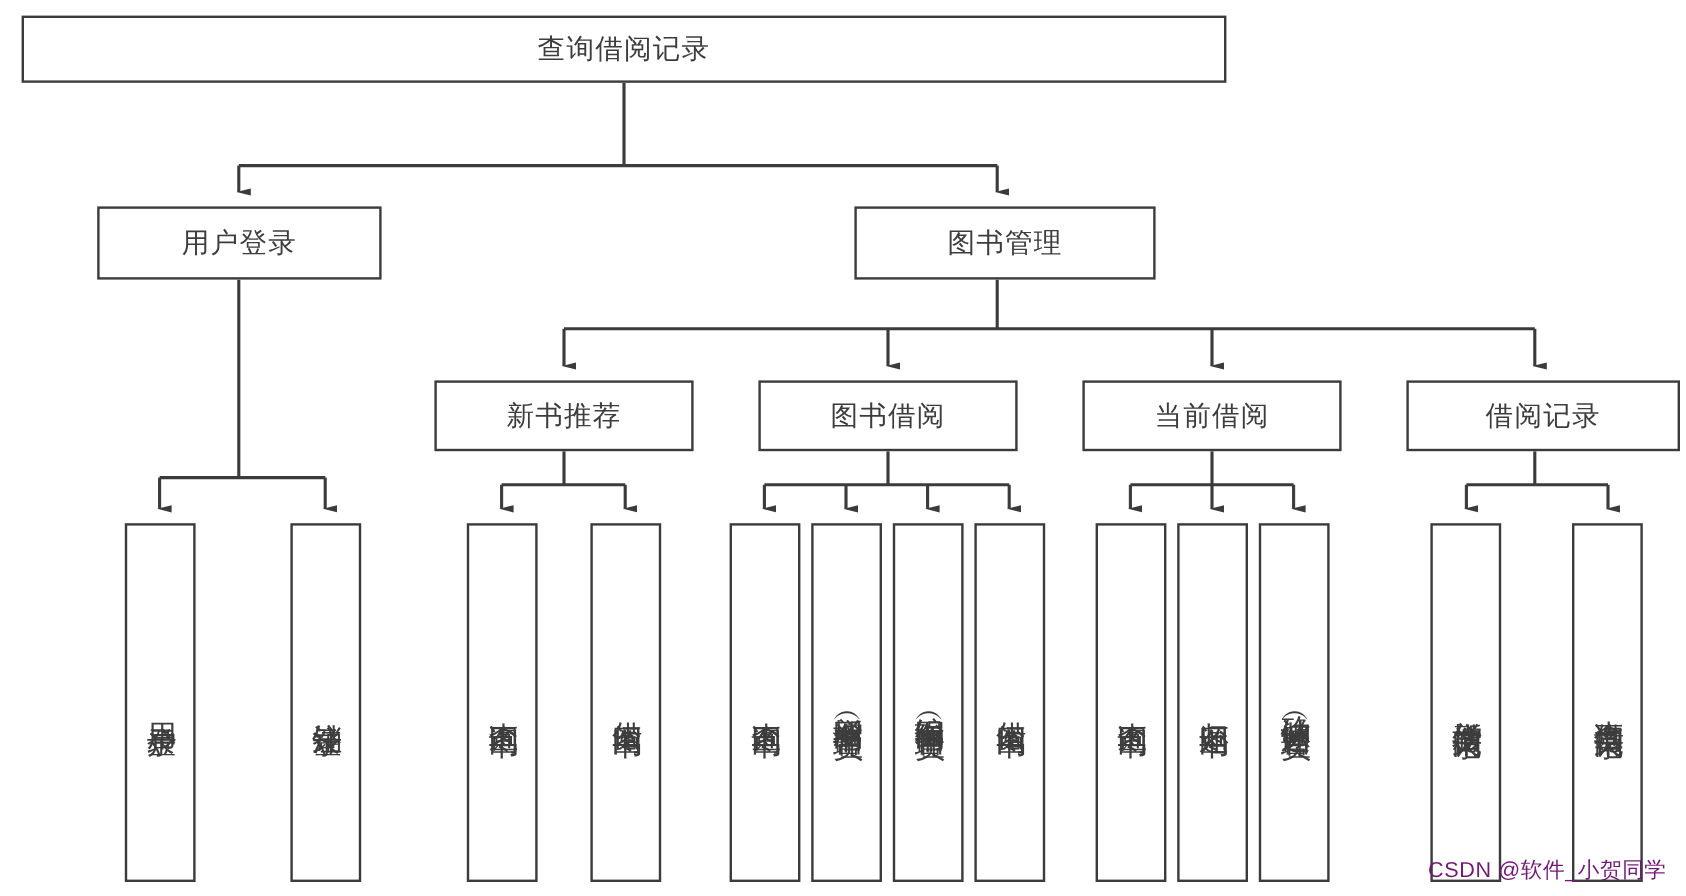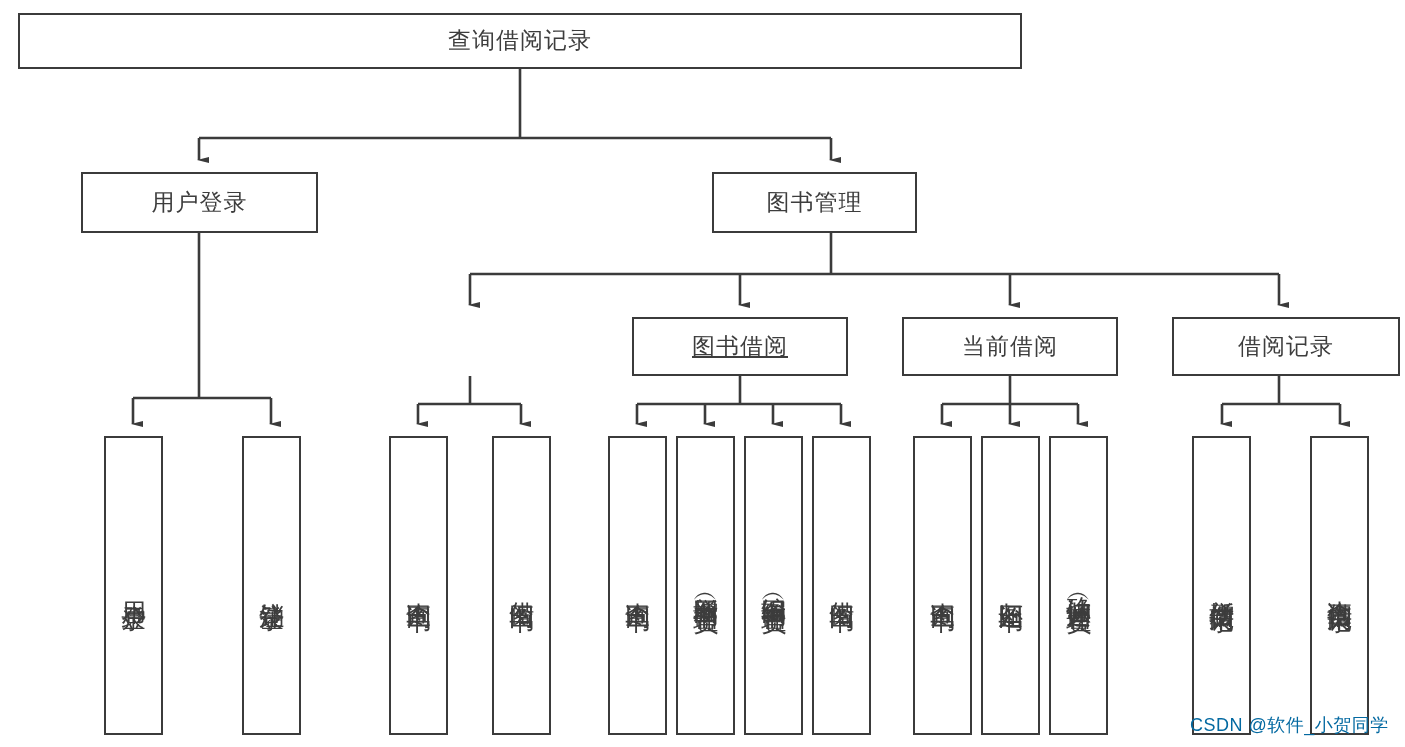--- a/index.html
+++ b/index.html
@@ -54,21 +54,21 @@
     writing-mode: vertical-rl;
     text-orientation: upright;
     display: block;
     max-height: 100%;
   }
   .watermark {
     position: absolute;
     left: 1190px;
     top: 713px;
     font-size: 18px;
-    color: #0369a1;
+    color: #701a75;
     white-space: nowrap;
     z-index: 3;
     letter-spacing: 0.5px;
   }
 </style>
 </head>
 <body>
 
 <div id="canvas">
 
@@ -123,25 +123,28 @@
     </g>
   </svg>
 
   <div class="node horiz" style="left:18px; top:13px; width:1004px; height:56px;">
     <span class="label">查询借阅记录</span>
   </div>
 
   <div class="node horiz" style="left:81px; top:172px; width:237px; height:61px;">
     <span class="label">用户登录</span>
   </div>
-  <div class="node horiz" style="left:712px; top:172px; width:205px; height:61px;">
+  <div class="node horiz" style="left:712px; top:172px; width:251px; height:61px;">
     <span class="label">图书管理</span>
   </div>
 
-  <div class="node horiz" style="left:632px; top:317px; width:216px; height:59px;text-decoration:underline;">
+  <div class="node horiz" style="left:362px; top:317px; width:216px; height:59px;">
+    <span class="label">新书推荐</span>
+  </div>
+  <div class="node horiz" style="left:632px; top:317px; width:216px; height:59px;">
     <span class="label">图书借阅</span>
   </div>
   <div class="node horiz" style="left:902px; top:317px; width:216px; height:59px;align-items:center;">
     <span class="label">当前借阅</span>
   </div>
   <div class="node horiz" style="left:1172px; top:317px; width:228px; height:59px;">
     <span class="label">借阅记录</span>
   </div>
 
   <div class="node vert" style="left:104px; top:436px; width:59px; height:299px;">

